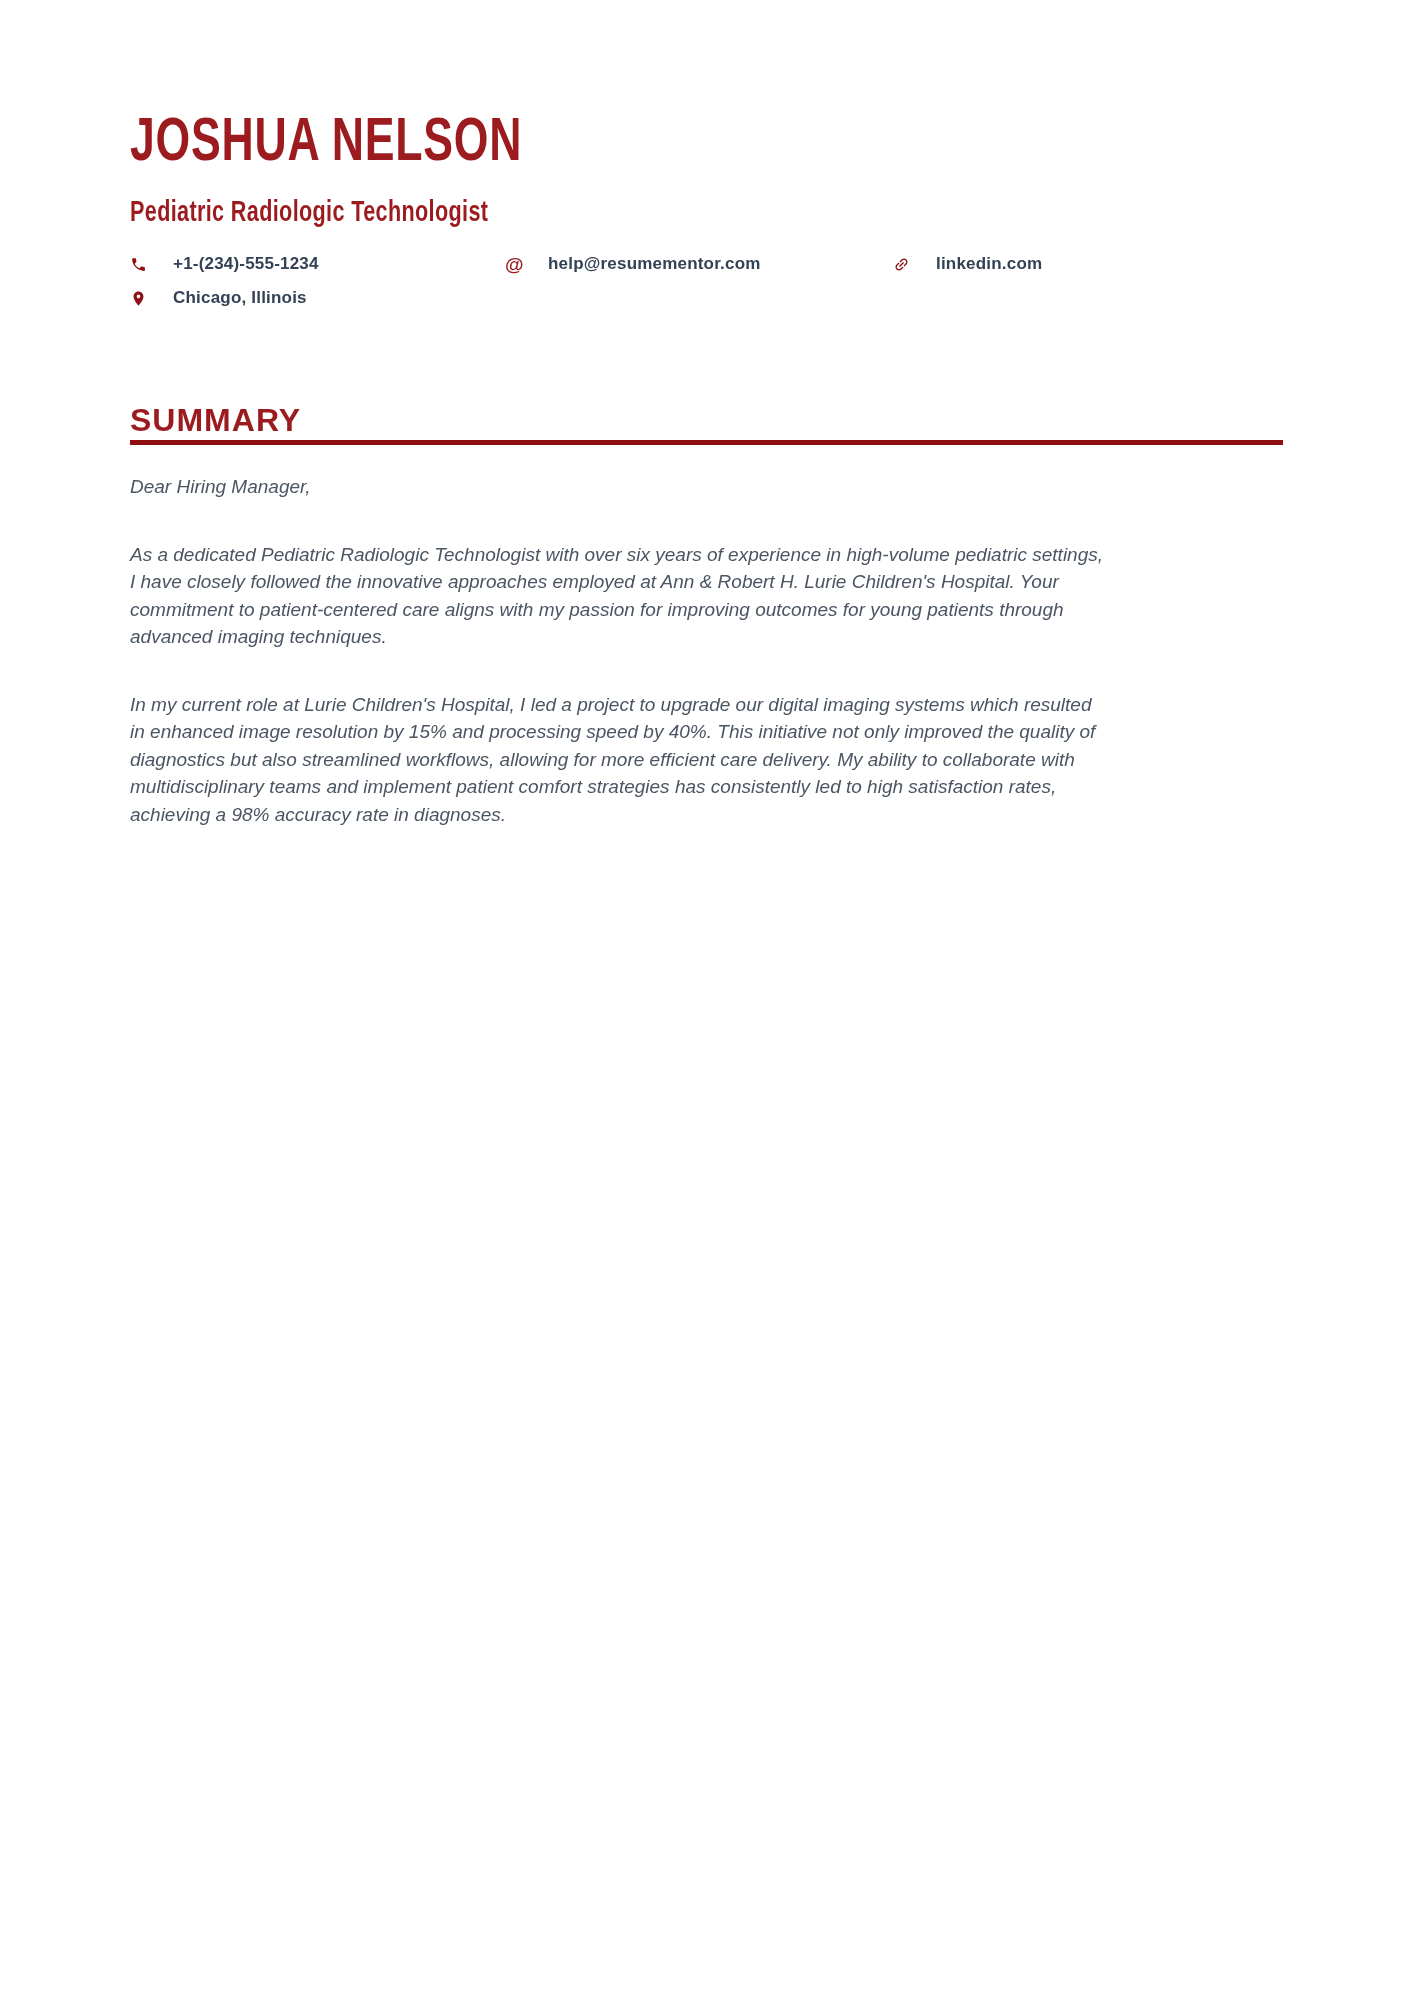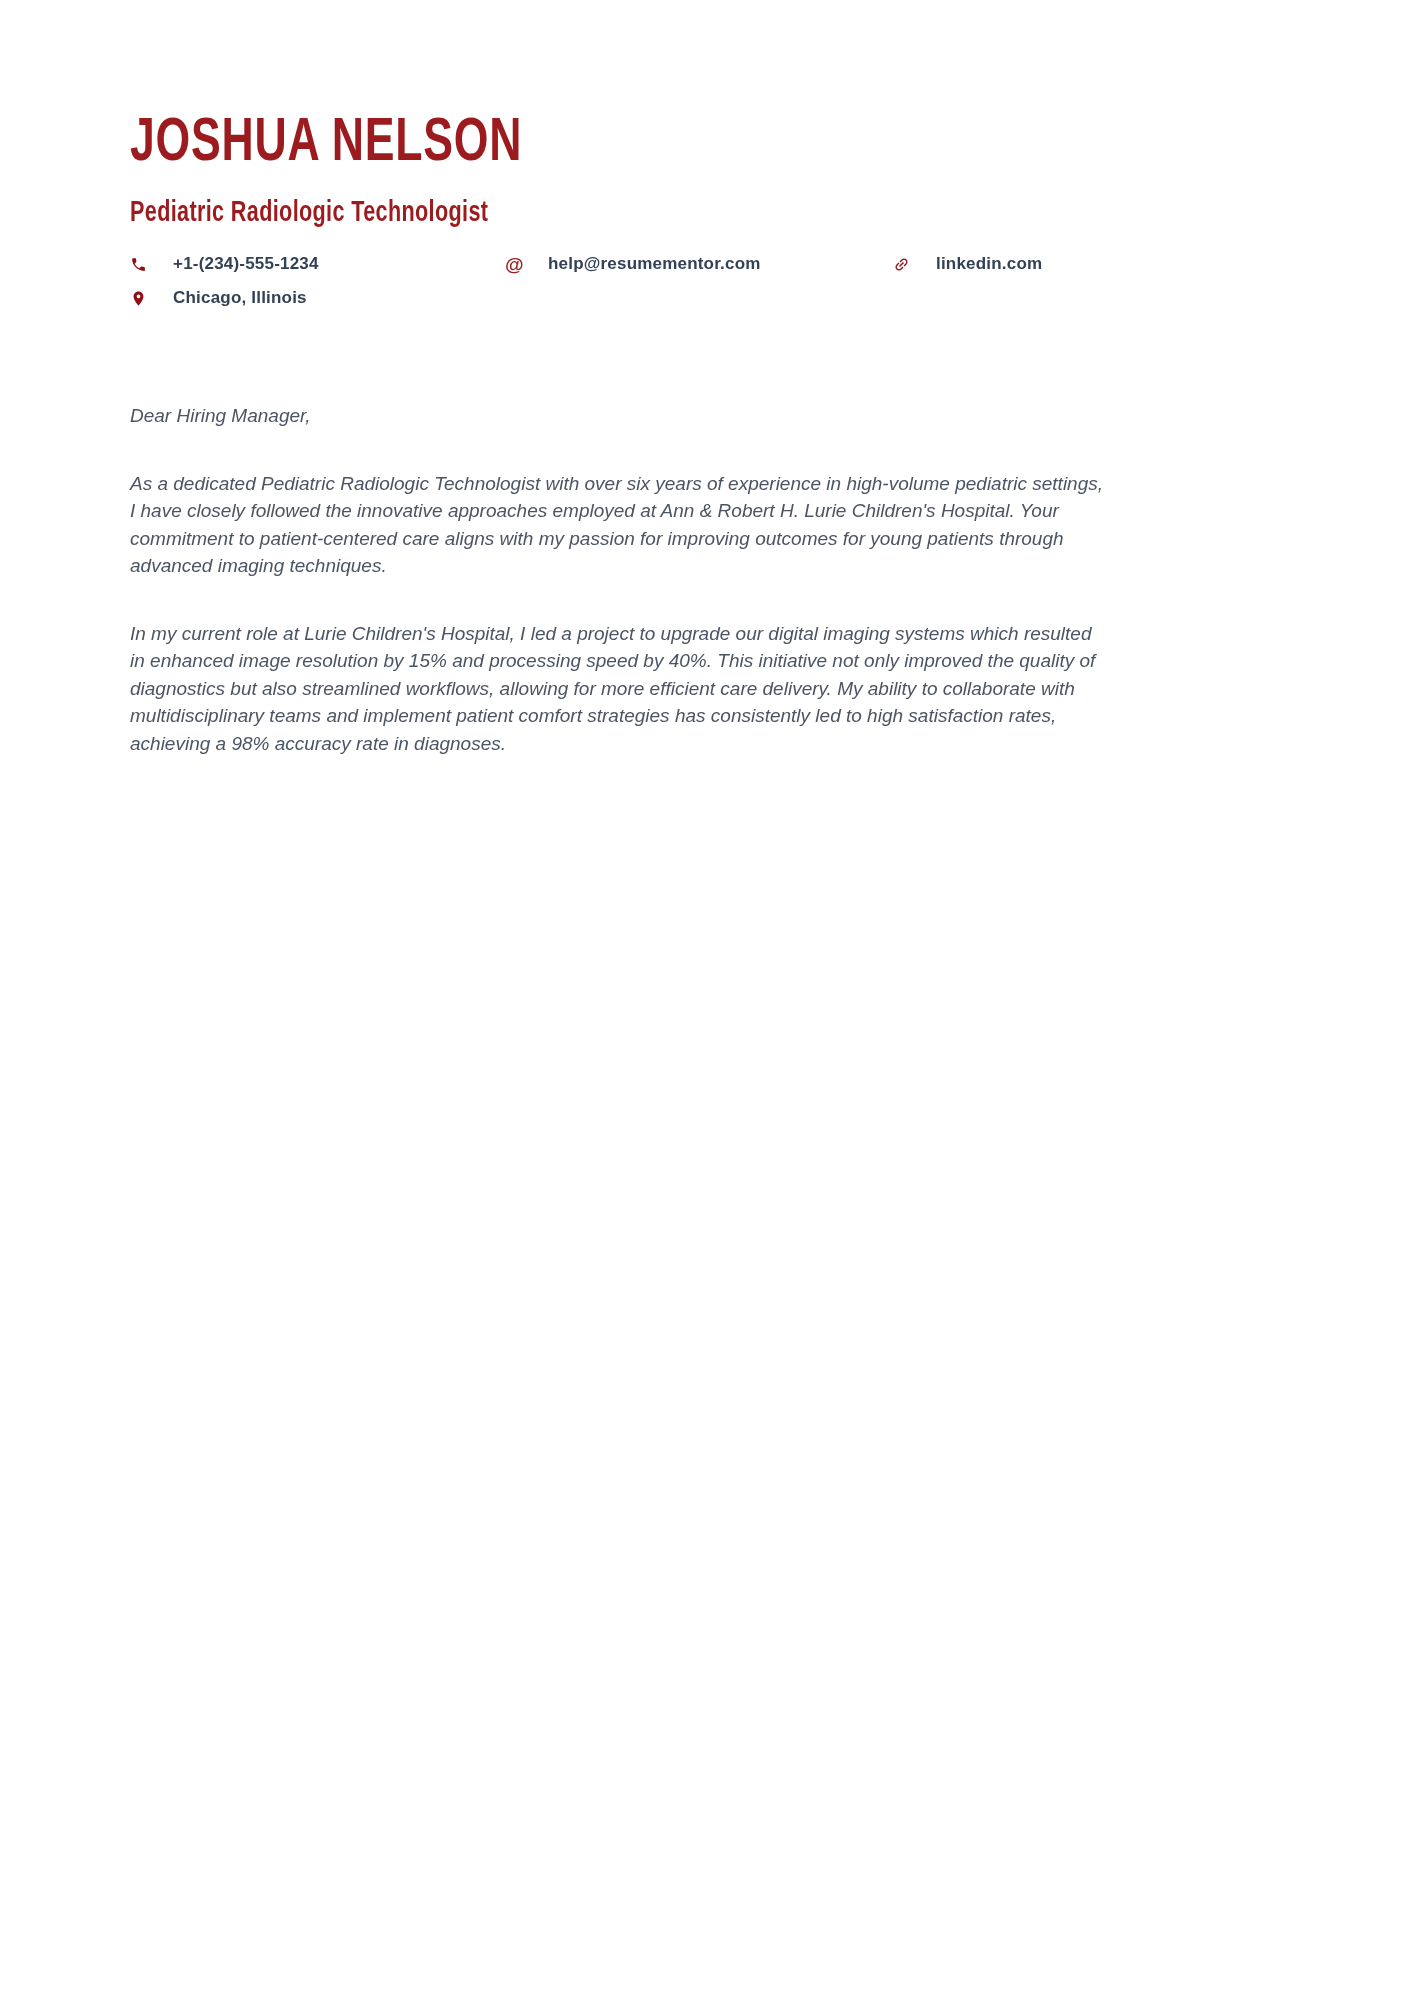--- a/index.html
+++ b/index.html
@@ -101,20 +101,21 @@
         <span class="c-icon">
           <svg viewBox="0 0 24 24">
               <path fill="#8e1014" d="M12 2C8.13 2 5 5.13 5 9c0 5.25 7 13 7 13s7-7.75 7-13c0-3.87-3.13-7-7-7zm0 9.5c-1.38 0-2.5-1.12-2.5-2.5s1.12-2.5 2.5-2.5 2.5 1.12 2.5 2.5-1.12 2.5-2.5 2.5z"></path>
             </svg>
         </span>
         <span class="txt">Chicago, Illinois</span>
       </div>
     </div>
 
     <div class="summary">
+      <div class="section-heading">SUMMARY</div>
       <p class="salutation">Dear Hiring Manager,</p>
       <p class="para">As a dedicated Pediatric Radiologic Technologist with over six years of experience in high-volume pediatric settings,
 I have closely followed the innovative approaches employed at Ann &amp; Robert H. Lurie Children's Hospital. Your
 commitment to patient-centered care aligns with my passion for improving outcomes for young patients through
 advanced imaging techniques.</p>
       <p class="para">In my current role at Lurie Children's Hospital, I led a project to upgrade our digital imaging systems which resulted
 in enhanced image resolution by 15% and processing speed by 40%. This initiative not only improved the quality of
 diagnostics but also streamlined workflows, allowing for more efficient care delivery. My ability to collaborate with
 multidisciplinary teams and implement patient comfort strategies has consistently led to high satisfaction rates,
 achieving a 98% accuracy rate in diagnoses.</p>

